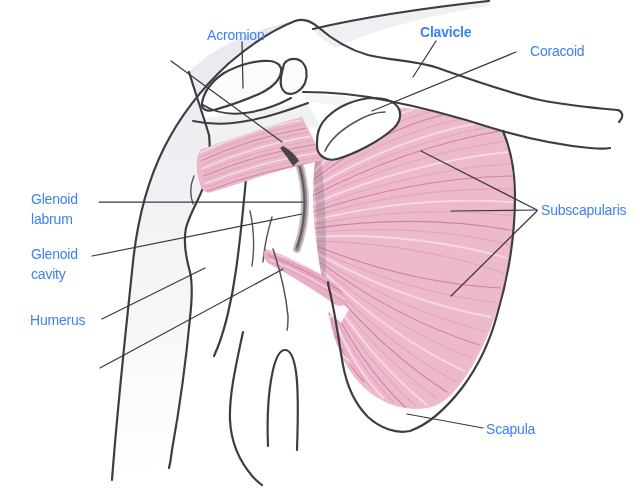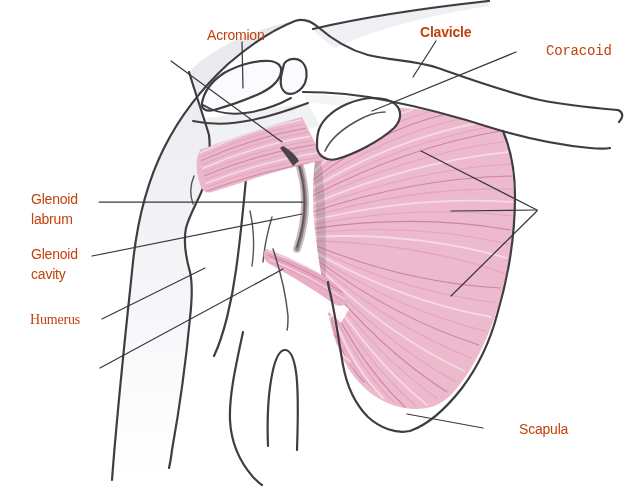--- a/index.html
+++ b/index.html
@@ -1,19 +1,19 @@
 <!DOCTYPE html>
 <html><head>
 <meta charset="utf-8">
 <style>
   html,body{margin:0;padding:0;background:#ffffff;}
   #stage{position:relative;width:640px;height:494px;background:#ffffff;overflow:hidden;
          font-family:"Liberation Sans","DejaVu Sans",sans-serif;}
   #art{position:absolute;left:0;top:0;}
-  .lbl{position:absolute;font-size:14px;line-height:20px;color:#c2410c;
+  .lbl{position:absolute;font-size:14px;line-height:20px;color:#3b82f6;
        letter-spacing:-0.2px;white-space:pre-line;}
 </style>
 </head>
 <body>
 
 <div id="stage">
 
 <svg id="art" width="640" height="494" viewBox="0 0 640 494">
   <defs>
     <linearGradient id="washg" x1="0" y1="0" x2="0" y2="1">
@@ -195,21 +195,22 @@
     <path d="M100,368 L283,269"></path>
     <path d="M537,210 L421,151"></path>
     <path d="M537,210 L451,211"></path>
     <path d="M537,211 L451,296"></path>
     <path d="M483,428 L407,414"></path>
   </g>
 </svg>
 
 <div class="lbl" style="left:207px;top:25px;">Acromion</div>
 <div class="lbl" style="left:420px;top:22px;font-weight:bold;">Clavicle</div>
-<div class="lbl" style="left:546px;top:41px;font-family:Liberation Mono, monospace;">Coracoid</div>
+<div class="lbl" style="left:530px;top:41px;">Coracoid</div>
 <div class="lbl" style="left:31px;top:189px;">Glenoid
 labrum</div>
 <div class="lbl" style="left:31px;top:244px;">Glenoid
 cavity</div>
-<div class="lbl" style="left:30px;top:310px;font-family:Liberation Serif, serif;">Humerus</div>
-<div class="lbl" style="left:486px;top:419px;margin-left:33px;">Scapula</div>
+<div class="lbl" style="left:30px;top:310px;">Humerus</div>
+<div class="lbl" style="left:541px;top:200px;">Subscapularis</div>
+<div class="lbl" style="left:486px;top:419px;">Scapula</div>
 
 </div>
 
 </body></html>

